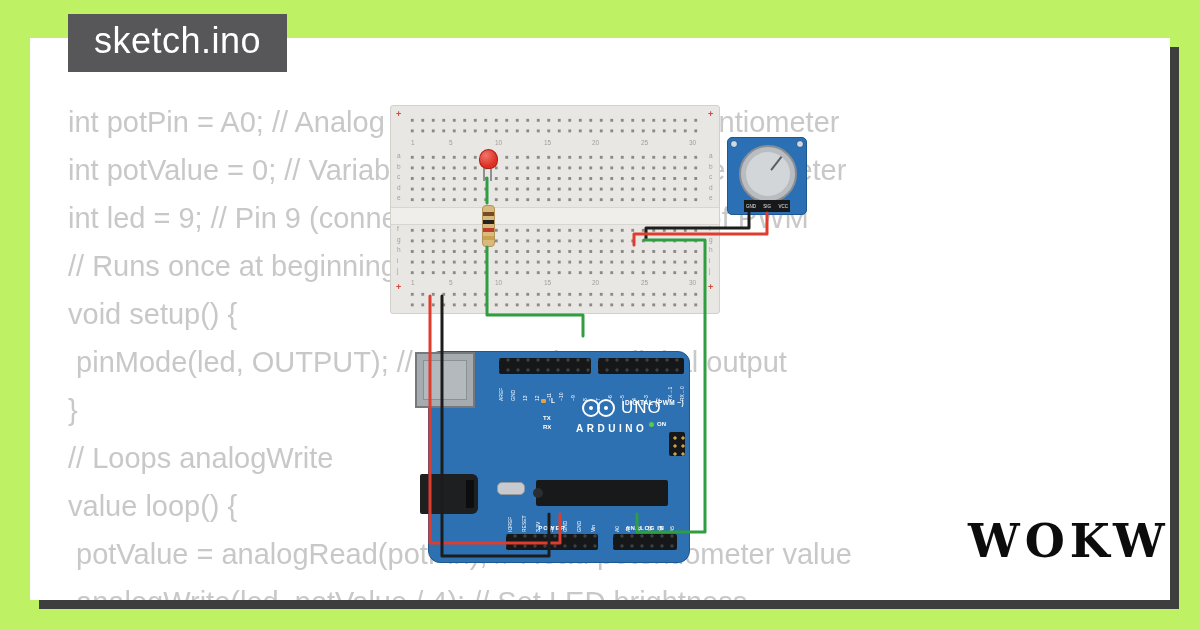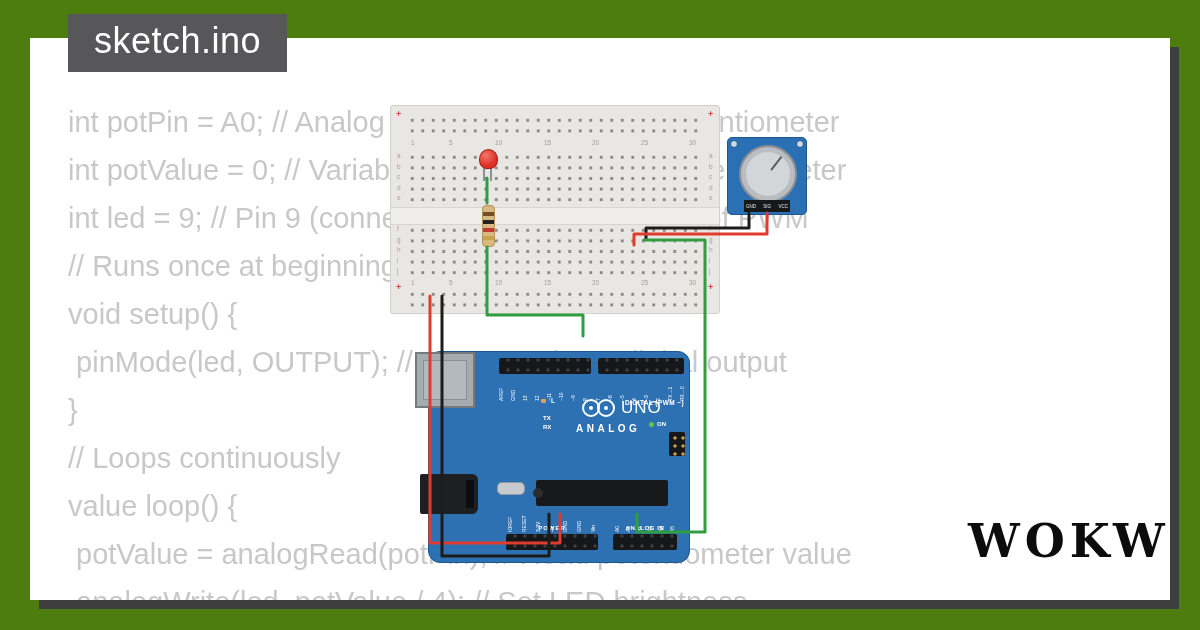--- a/index.html
+++ b/index.html
@@ -1,16 +1,16 @@
 <!DOCTYPE html>
 <html><head>
 <meta charset="utf-8">
 <style>
   html,body{margin:0;padding:0;background:#000;}
-  .page{position:relative;width:1200px;height:630px;background:#4d7c0f;overflow:hidden;font-family:"Liberation Sans",sans-serif;}
+  .page{position:relative;width:1200px;height:630px;background:#bef264;overflow:hidden;font-family:"Liberation Sans",sans-serif;}
   .title-tab{position:absolute;left:68px;top:14px;z-index:10;background:#57575a;color:#fff;
     font-size:36px;padding:6px 26px 10px 26px;letter-spacing:.5px;}
   .card{position:absolute;left:30px;top:38px;width:1140px;height:562px;background:#fff;overflow:hidden;
     box-shadow:9px 9px 0 #3e3e3e;z-index:1;}
   
   .code{position:absolute;left:38px;top:60px;z-index:1;color:#c8c8c8;font-size:29px;}
   .code div{height:48px;line-height:48px;white-space:pre;}
   
   .breadboard{position:absolute;left:360px;top:67px;width:328px;height:207px;background:#e9e7e3;
     border:1px solid #d2d0cb;border-radius:3px;z-index:2;}
@@ -115,21 +115,21 @@
 
     <div class="code">
 
     <div>int potPin = A0; // Analog pin connected to the potentiometer</div>
         <div>int potValue = 0; // Variable for the value of the potentiometer</div>
         <div>int led = 9; // Pin 9 (connected to LED) is capable of PWM</div>
         <div>// Runs once at beginning</div>
         <div>void setup() {</div>
         <div> pinMode(led, OUTPUT); // Set LED pin as digital output</div>
         <div>}</div>
-        <div>// Loops continuously</div>
+        <div>// Loops analogWrite</div>
         <div>value loop() {</div>
         <div> potValue = analogRead(potPin); // Read potentiometer value</div>
         <div> analogWrite(led, potValue / 4); // Set LED brightness</div>
       </div>
 
     <div class="breadboard">
       <span class="bb-plus" style="left:5px;top:3px;">+</span>
       <span class="bb-plus" style="left:5px;top:176px;">+</span>
       <span class="bb-plus" style="left:317px;top:3px;">+</span>
       <span class="bb-plus" style="left:317px;top:176px;">+</span>
@@ -250,21 +250,21 @@
       <div class="uno-label lbl-tx">TX</div>
       <div class="uno-label lbl-rx">RX</div>
 
       <div class="logo-inf">
           <i></i>
           <i></i>
           <b></b>
           <b></b>
         </div>
       <div class="uno-label lbl-uno">UNO</div>
-      <div class="uno-label lbl-arduino">ANALOG</div>
+      <div class="uno-label lbl-arduino">ARDUINO</div>
 
       <i class="led-on"></i>
       <div class="uno-label lbl-on">ON</div>
       <div class="icsp"></div>
 
       <div class="crystal"></div>
       <div class="chip">
           <i></i>
         </div>
 

